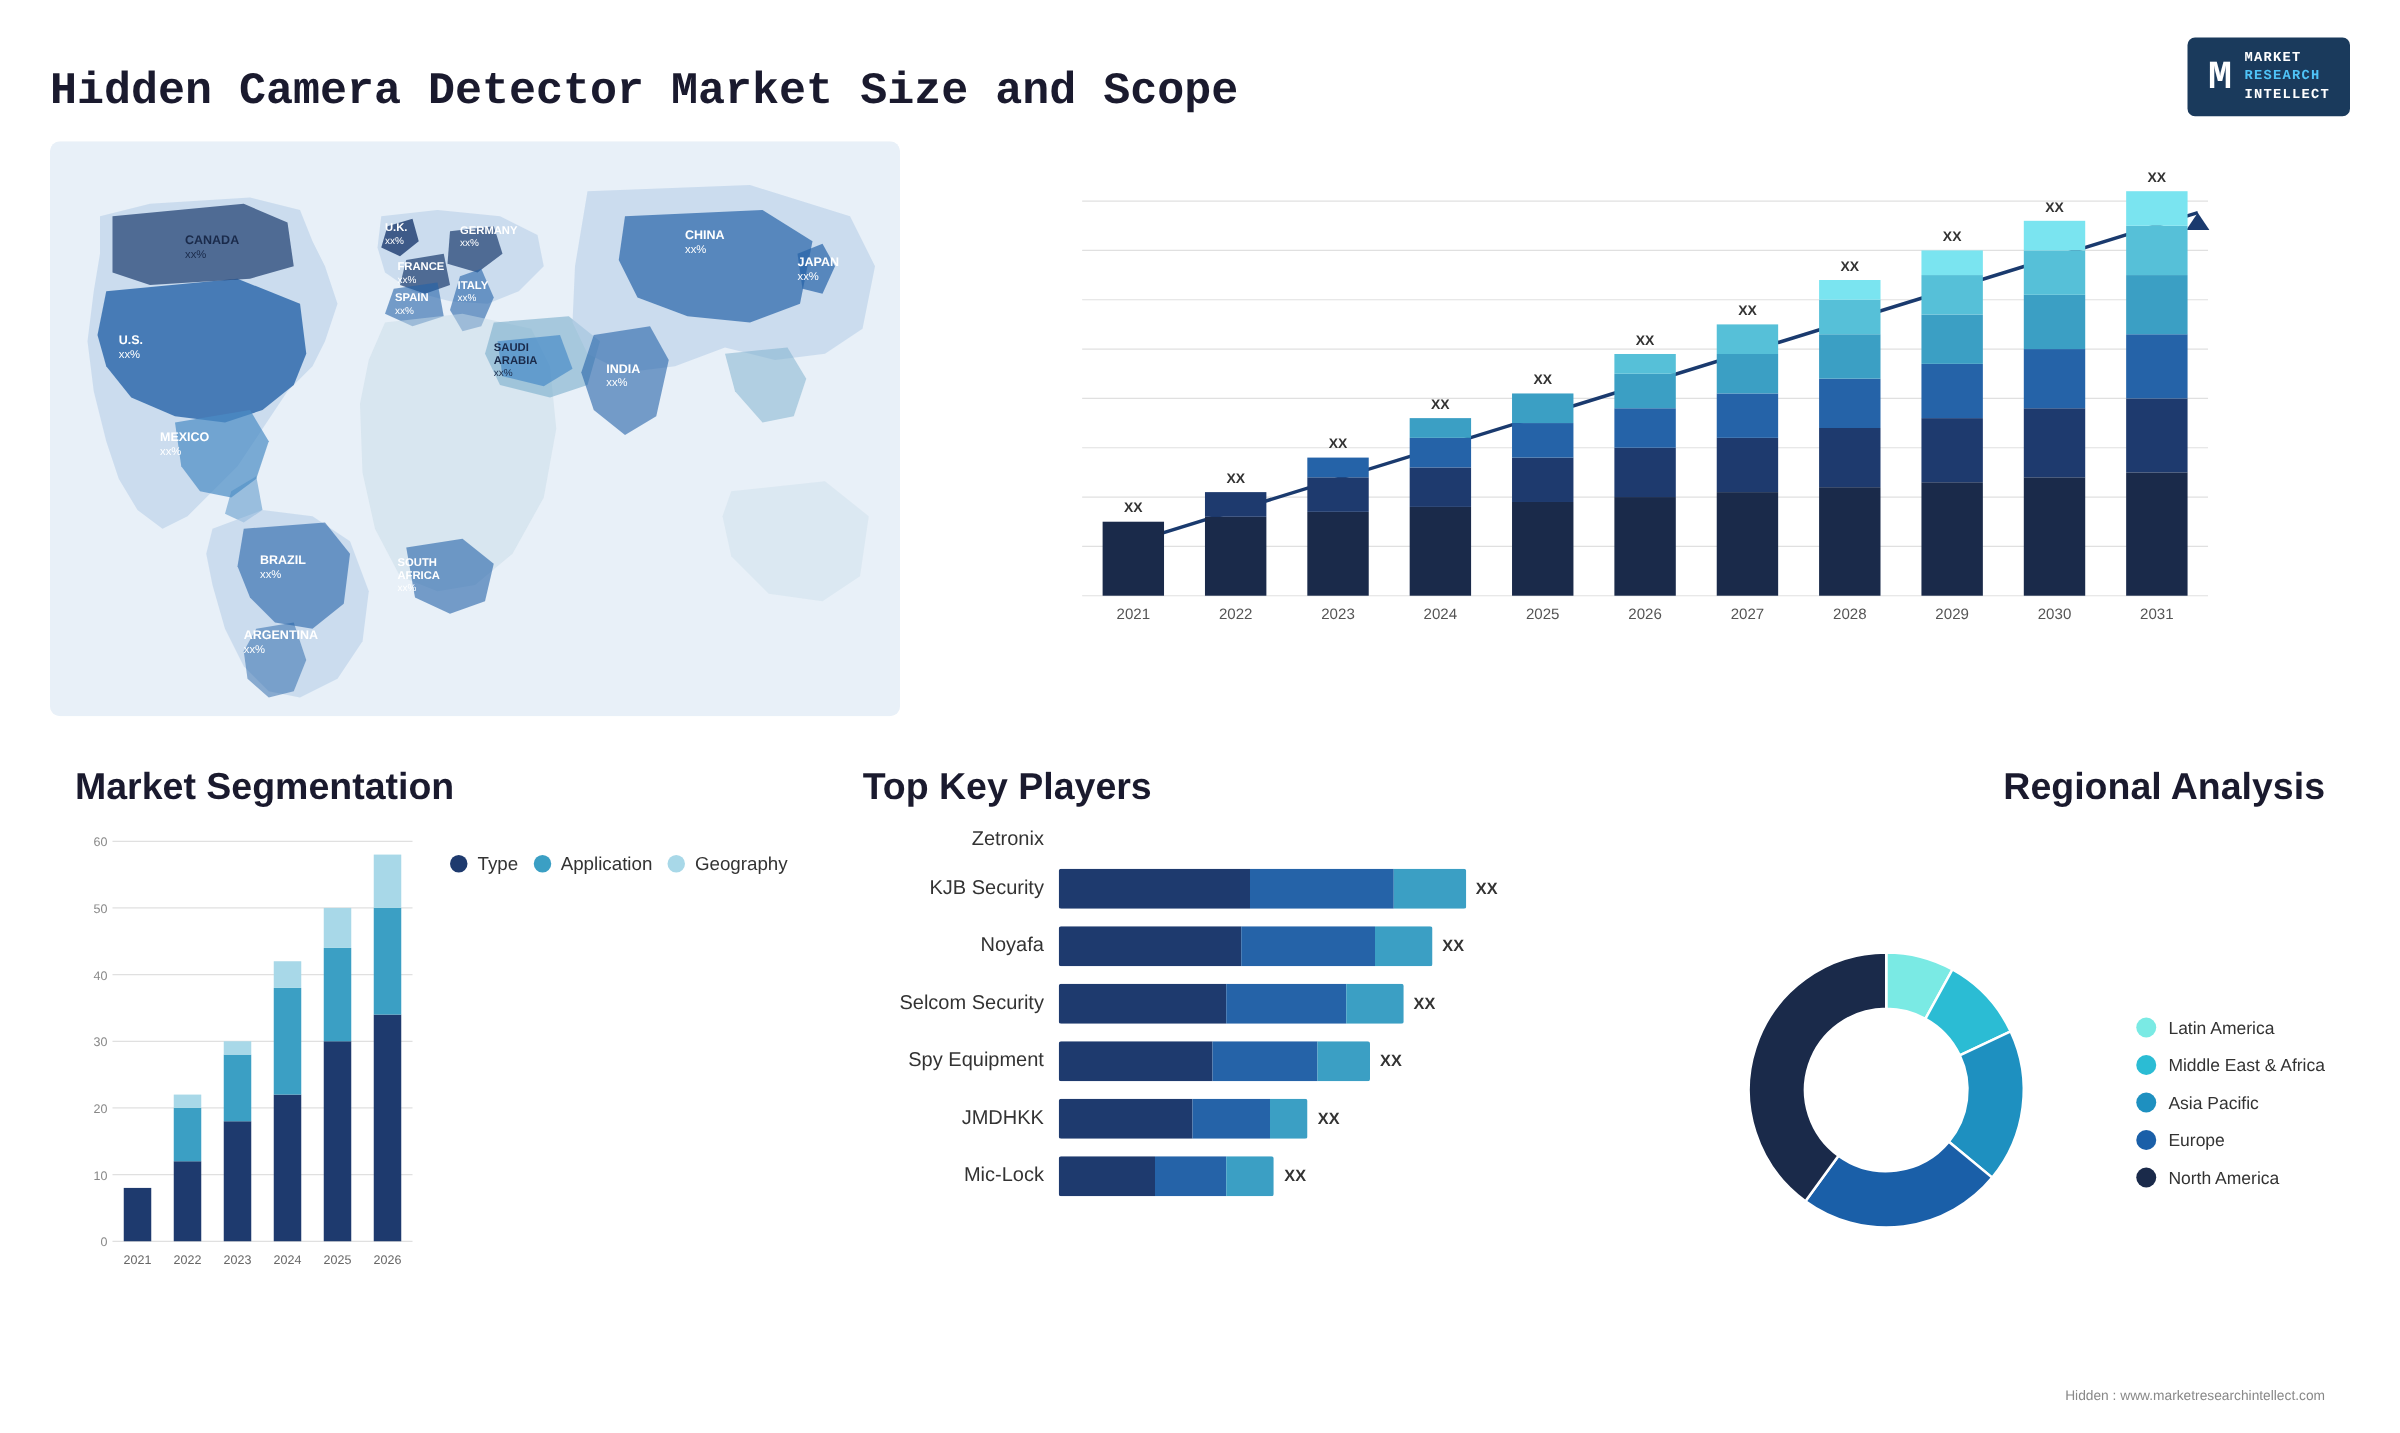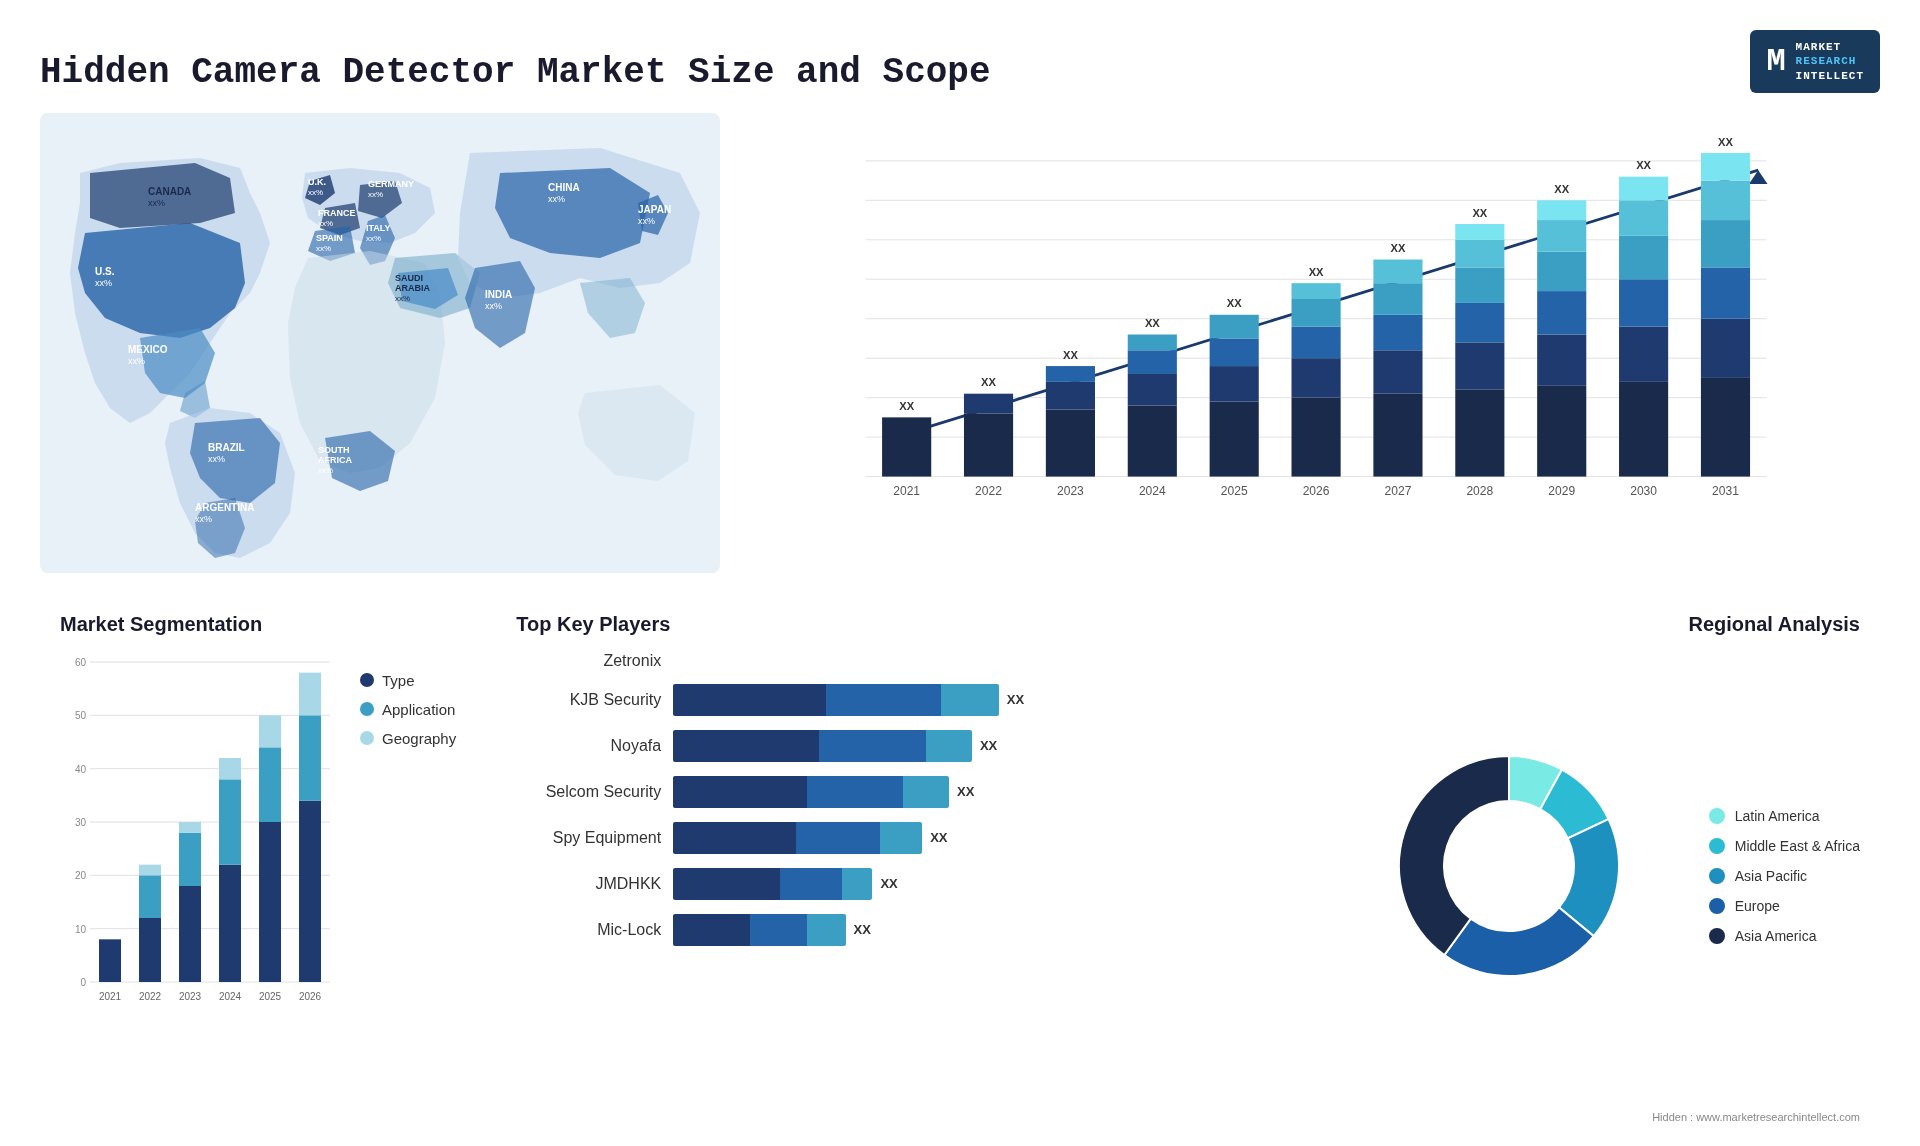--- a/index.html
+++ b/index.html
@@ -79,36 +79,36 @@
       gap: 30px;
       height: 530px;
     }
 
     
     .segmentation-container {
       flex: 0 0 420px;
       padding: 10px 10px 10px 20px;
     }
     .section-title {
-      font-size: 20px;
+      font-size: 30px;
       font-weight: 700;
       color: #1a1a2e;
       margin-bottom: 16px;
     }
     .seg-chart-area {
       display: flex;
       gap: 20px;
       align-items: flex-start;
     }
     .seg-chart-svg-wrap {
       flex: 1;
     }
     .seg-legend {
       display: flex;
-      flex-direction: column;
+      flex-direction: row;
       gap: 12px;
       padding-top: 20px;
     }
     .seg-legend-item {
       display: flex;
       align-items: center;
       gap: 8px;
       font-size: 15px;
       color: #333;
     }
@@ -576,20 +576,20 @@
           <div class="regional-legend-item">
             <span class="regional-dot" style="background:#1e90c0;border-radius:50%;"></span>
             <span>Asia Pacific</span>
           </div>
           <div class="regional-legend-item">
             <span class="regional-dot" style="background:#1a5fa8;border-radius:50%;"></span>
             <span>Europe</span>
           </div>
           <div class="regional-legend-item">
             <span class="regional-dot" style="background:#1a2a4a;border-radius:50%;"></span>
-            <span>Asia America</span>
+            <span>North America</span>
           </div>
         </div>
     </div>
     <div class="source-text">Hidden : www.marketresearchintellect.com</div>
   </div>
 
 </div>
 
 </body></html>

